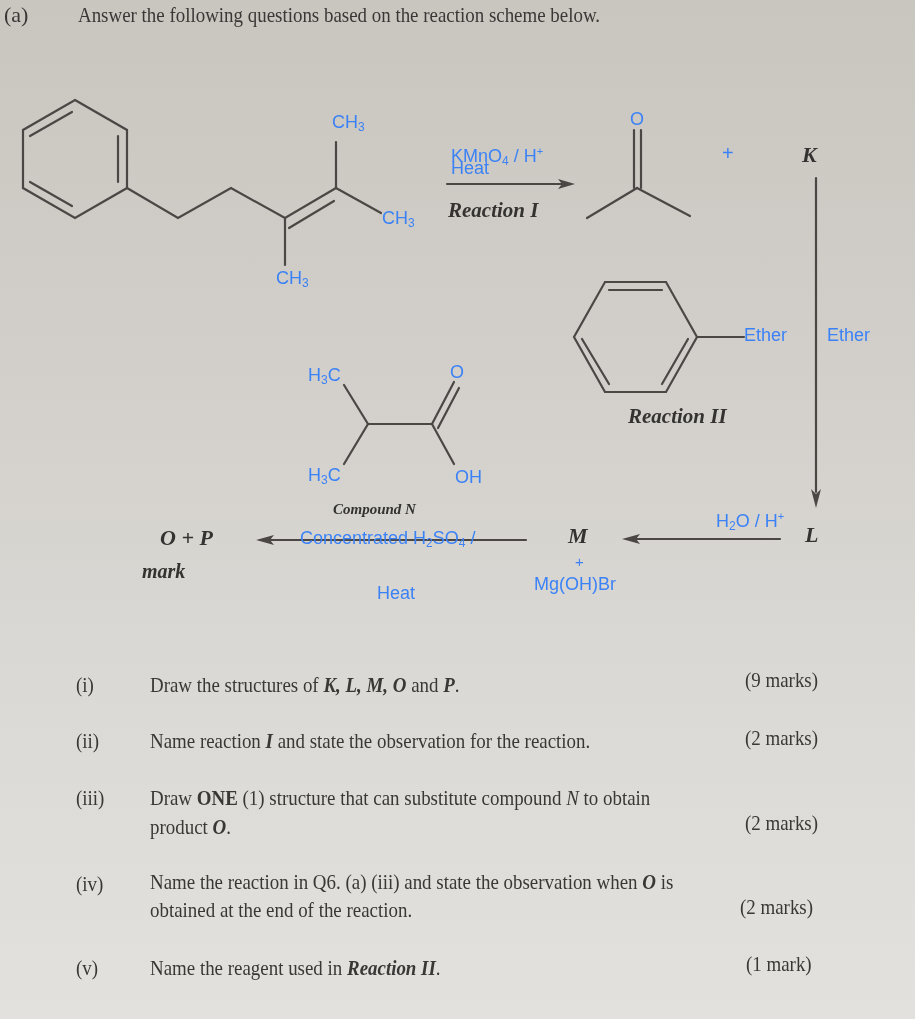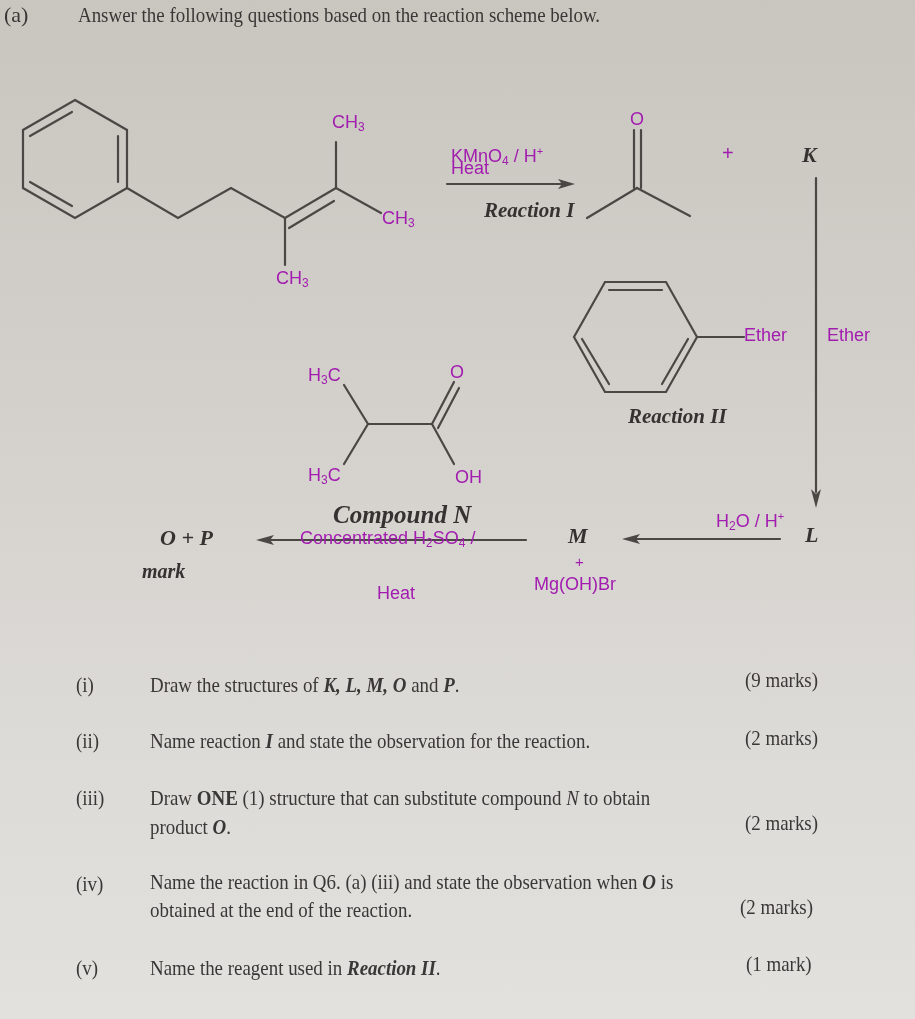--- a/index.html
+++ b/index.html
@@ -13,21 +13,21 @@
       background: linear-gradient(180deg, #c9c5bf 0%, #d2cfca 35%, #dcdad6 70%, #e2e1de 100%);
       position: relative;
       color: #3a3836;
       font-family: "Liberation Serif", "DejaVu Serif", serif;
     }
     .abs { position: absolute; }
     .serif { font-family: "Liberation Serif", "DejaVu Serif", serif; }
     .header-label { left: 4px; top: 2px; font-size: 22px; }
     .header-text { left: 78px; top: 2px; font-size: 22px; transform: scaleX(0.86); transform-origin: left top; white-space: nowrap; }
     svg.scheme { position: absolute; left: 0; top: 0; }
-    .chem { font-family: "Liberation Sans", "DejaVu Sans", sans-serif; font-size: 18px; color: #a21caf; white-space: nowrap; }
+    .chem { font-family: "Liberation Sans", "DejaVu Sans", sans-serif; font-size: 18px; color: #3b82f6; white-space: nowrap; }
     .chem sub { font-size: 12px; vertical-align: -3px; }
     .chem sup { font-size: 11px; vertical-align: 7px; }
     .lbl { font-family: "Liberation Serif", "DejaVu Serif", serif; font-weight: bold; font-style: italic; font-size: 22px; color: #353331; white-space: nowrap; }
     .q-num { font-size: 22px; transform: scaleX(0.86); transform-origin: left top; white-space: nowrap; }
     .q-text { font-size: 22px; transform: scaleX(0.86); transform-origin: left top; white-space: nowrap; }
     .q-marks { font-size: 22px; transform: scaleX(0.86); transform-origin: left top; white-space: nowrap; }
     b.k { font-weight: bold; font-style: italic; }
   </style>
 </head>
 <body>
@@ -90,21 +90,21 @@
     <polygon points="622,539 640,534 636,539 640,544" fill="#4a4745" stroke="none"></polygon>
   </g>
 </svg>
 
 <div class="abs chem" style="left:332px; top:112px;">CH<sub>3</sub></div>
 <div class="abs chem" style="left:382px; top:208px;">CH<sub>3</sub></div>
 <div class="abs chem" style="left:276px; top:268px;">CH<sub>3</sub></div>
 
 <div class="abs chem" style="left:451px; top:145px;">KMnO<sub>4</sub> / H<sup>+</sup></div>
 <div class="abs chem" style="left:451px; top:158px;">Heat</div>
-<div class="abs lbl" style="left:448px; top:198px; font-size:21px;margin-left:36px;">Reaction I</div>
+<div class="abs lbl" style="left:448px; top:198px; font-size:21px;">Reaction I</div>
 
 <div class="abs chem" style="left:630px; top:109px;">O</div>
 
 <div class="abs chem" style="left:722px; top:142px; font-size:20px;">+</div>
 <div class="abs lbl" style="left:802px; top:142px;">K</div>
 
 <div class="abs chem" style="left:744px; top:325px;">Ether</div>
 <div class="abs chem" style="left:827px; top:325px;">Ether</div>
 <div class="abs lbl" style="left:628px; top:404px; font-size:21px;">Reaction II</div>
 
@@ -113,21 +113,21 @@
 <div class="abs chem" style="left:716px; top:510px;">H<sub>2</sub>O / H<sup>+</sup></div>
 
 <div class="abs lbl" style="left:568px; top:523px;">M</div>
 <div class="abs chem" style="left:575px; top:553px; font-size:15px;">+</div>
 <div class="abs chem" style="left:534px; top:574px;text-align:right;">Mg(OH)Br</div>
 
 <div class="abs chem" style="left:308px; top:365px;">H<sub>3</sub>C</div>
 <div class="abs chem" style="left:308px; top:465px;">H<sub>3</sub>C</div>
 <div class="abs chem" style="left:450px; top:362px;">O</div>
 <div class="abs chem" style="left:455px; top:467px;">OH</div>
-<div class="abs lbl" style="left:333px; top:501px; font-size:25px;">Compound N</div>
+<div class="abs lbl" style="left:333px; top:501px; font-size:15px;">Compound N</div>
 
 <div class="abs chem" style="left:300px; top:528px;">Concentrated H<sub>2</sub>SO<sub>4</sub> /</div>
 <div class="abs chem" style="left:377px; top:583px;">Heat</div>
 
 <div class="abs lbl" style="left:160px; top:525px;">O + P</div>
 <div class="abs lbl" style="left:142px; top:560px; font-size:20px;">mark</div>
 
 <div class="abs serif q-num" style="left:76px; top:672px;">(i)</div>
 <div class="abs serif q-text" style="left:150px; top:672px;"><span>Draw the structures of </span><b class="k">K, L, M, O</b><span> and </span><b class="k">P</b><span>.</span></div>
 <div class="abs serif q-marks" style="left:745px; top:667px;">(9 marks)</div>

